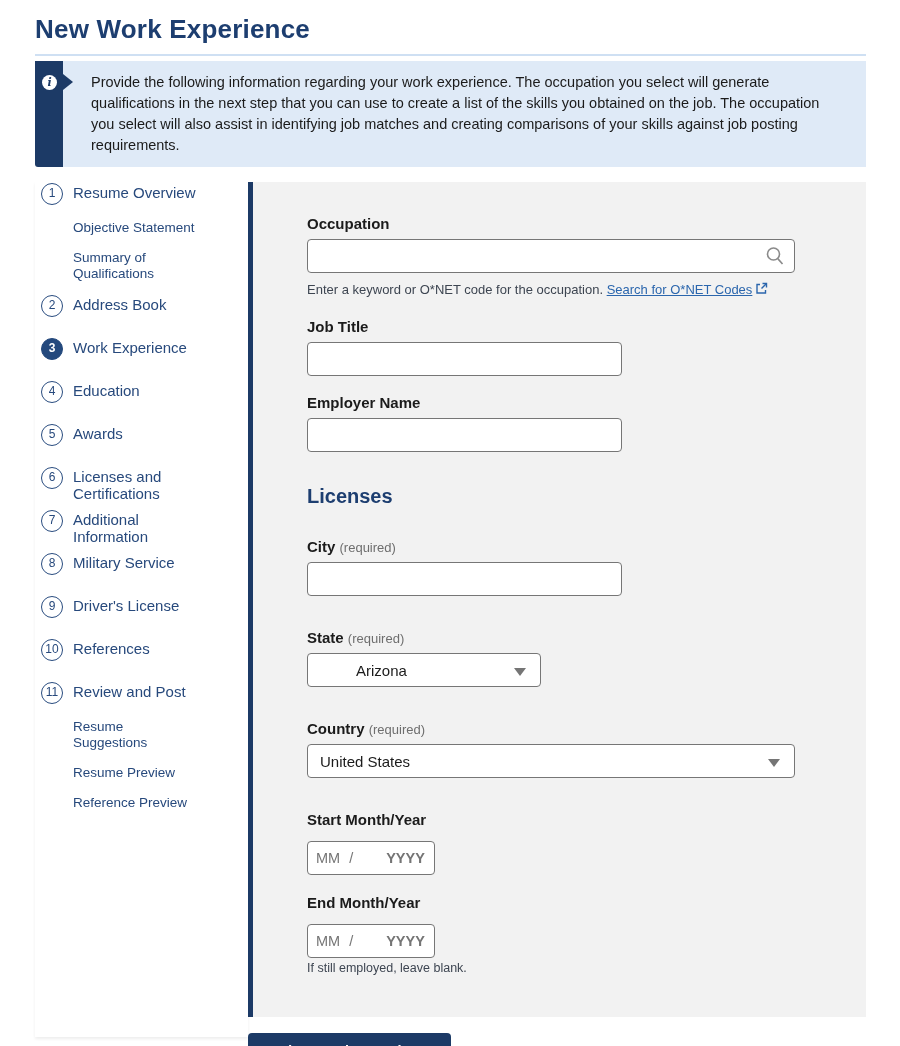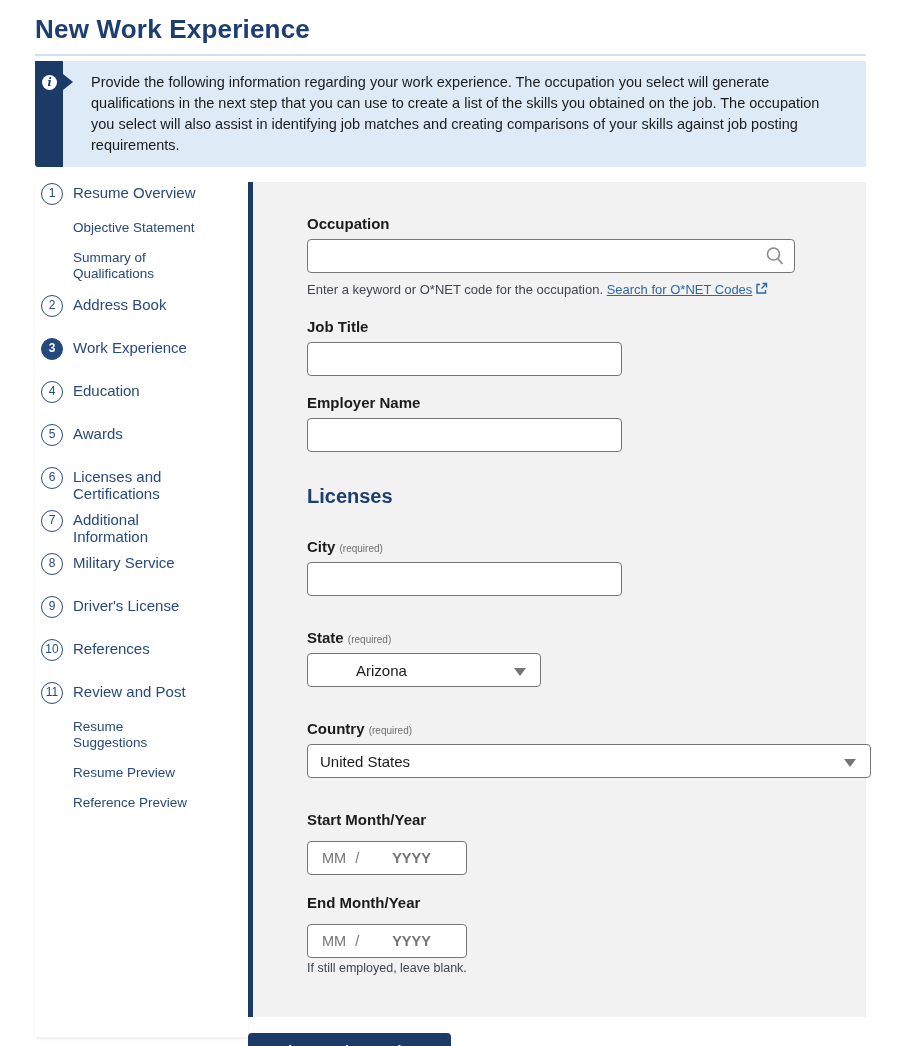--- a/index.html
+++ b/index.html
@@ -39,37 +39,37 @@
   .subs{margin:-7px 0 14px 32px;}
   .sub{display:block;font-size:13.5px;line-height:16px;color:#27497c;max-width:125px;
     margin-bottom:14px;cursor:pointer;text-decoration:none;}
 
   
   .main{flex:1;}
   .panel{width:618px;background:var(--panel-bg);border-left:5px solid var(--navy);
     padding:33px 0 42px 54px;}
   .group{margin-bottom:18px;}
   .flabel{font-size:15px;font-weight:bold;color:var(--label);margin-bottom:7px;}
-  .req{font-size:10px;font-weight:normal;color:var(--muted);}
+  .req{font-size:13px;font-weight:normal;color:var(--muted);}
   input.txt,.selectbox,.datebox{background:#fff;border:1px solid var(--border);border-radius:4px;height:34px;}
   input.txt{width:315px;padding:0 10px;font-size:15px;color:var(--label);font-family:inherit;}
   input.txt.wide{width:488px;padding-right:40px;}
   .inputwrap{position:relative;width:488px;}
   .search-ic{position:absolute;right:9px;top:6px;}
   .helper{font-size:13px;color:var(--helper);margin-top:9px;}
   .helper a{color:var(--link);text-decoration:underline;cursor:pointer;}
   .ext-ic{display:inline-block;vertical-align:-1px;margin-left:3px;}
   h2.section{font-size:20px;font-weight:bold;color:var(--navy-title);margin:32px 0 30px 0;}
   .selectbox{display:flex;align-items:center;position:relative;padding:0 34px 0 12px;
     font-size:15px;color:var(--label);cursor:pointer;}
   .selectbox.w-state{width:234px;padding-left:48px;}
-  .selectbox.w-country{width:564px;}
+  .selectbox.w-country{width:488px;}
   .caret{position:absolute;right:14px;top:14px;width:0;height:0;
     border-top:8px solid #757575;border-left:6px solid transparent;border-right:6px solid transparent;}
-  .datebox{width:160px;display:flex;align-items:center;padding:0 14px;cursor:text;}
+  .datebox{width:128px;display:flex;align-items:center;padding:0 8px;cursor:text;}
   .datebox span{font-size:14.5px;color:#757575;}
   .d-mm{margin-right:9px;}
   .d-yyyy{margin-left:33px;font-weight:bold;}
   .note{font-size:12.5px;color:var(--helper);margin-top:3px;}
 
   
   .actions{display:flex;align-items:center;margin-top:16px;gap:17px;padding-left:0;}
   .btn-primary{background:var(--navy);color:#fff;border:none;border-radius:4px;height:35px;
     padding:0 16px;font-size:14.5px;font-weight:bold;font-family:inherit;cursor:pointer;}
   .mb-lg{margin-bottom:33px;}

